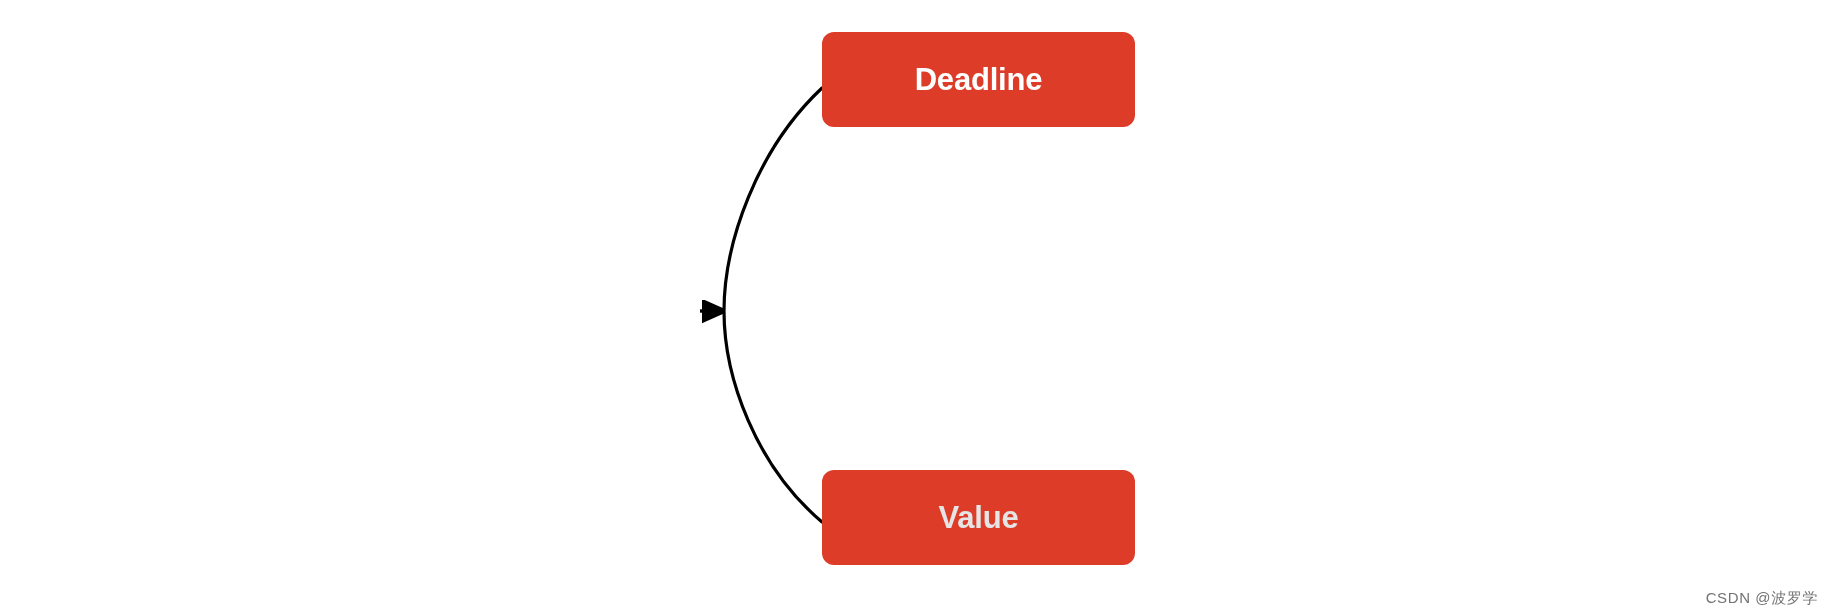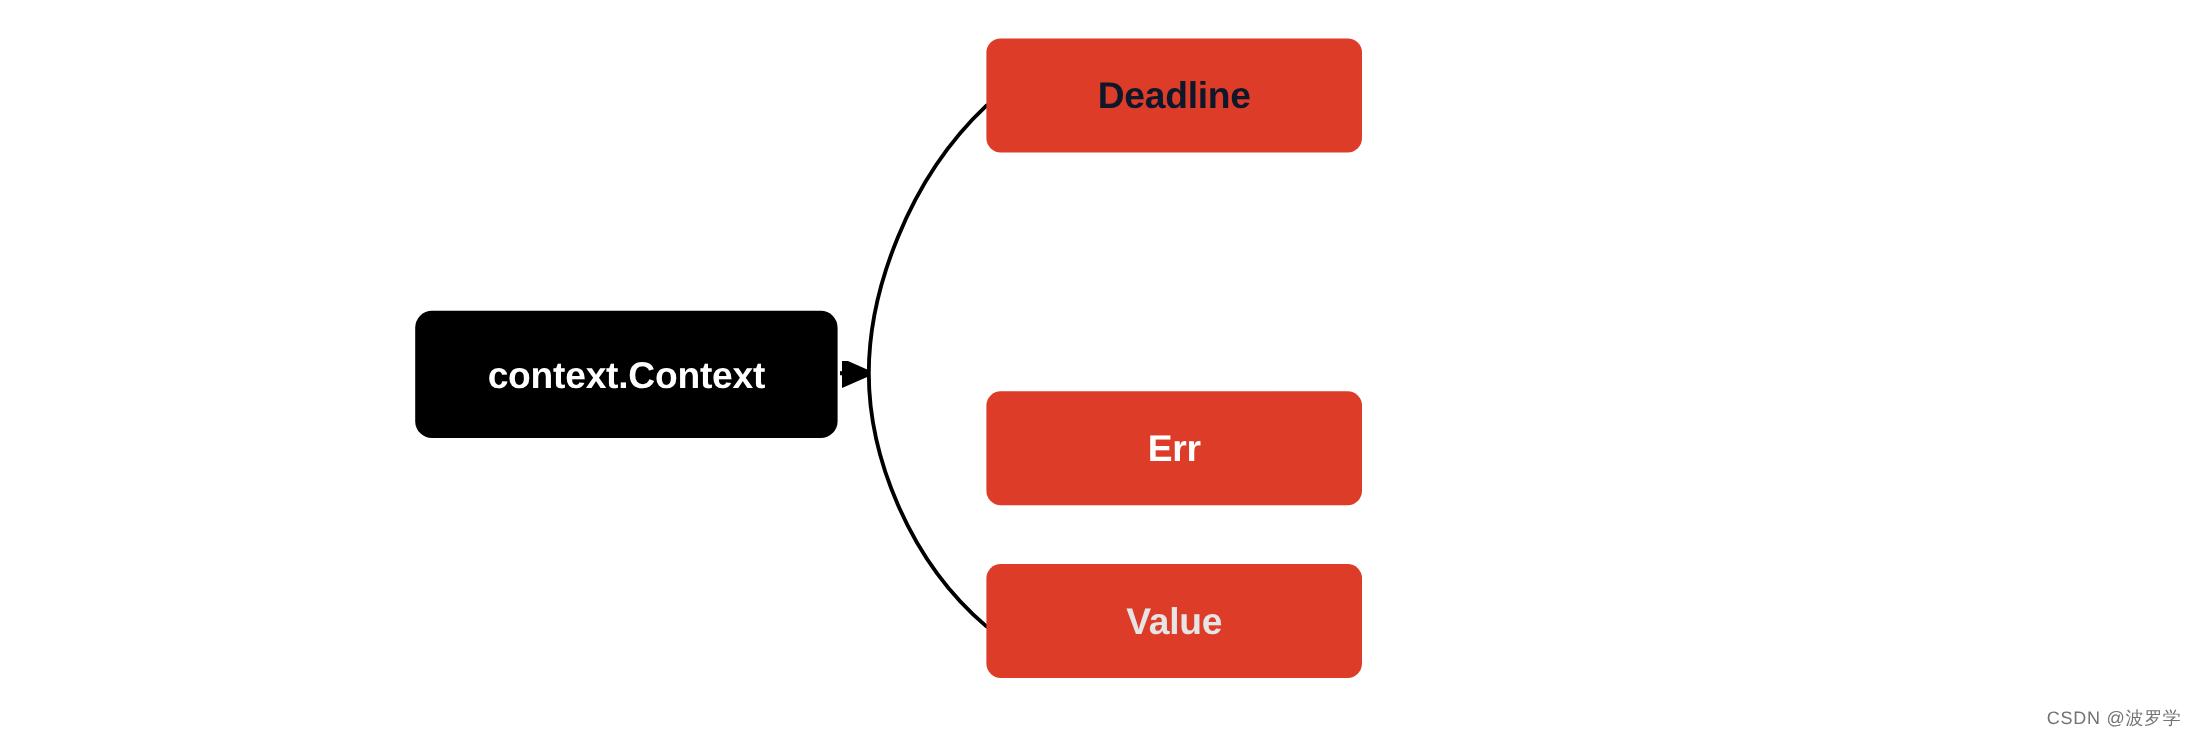--- a/index.html
+++ b/index.html
@@ -97,32 +97,26 @@
       <marker id="arrowhead" markerWidth="7" markerHeight="7" refX="6" refY="3.1" orient="auto" markerUnits="strokeWidth">
         <path d="M0,0 L7,3.1 L0,6.2 z" fill="#000000" stroke="#000000"></path>
       </marker>
     </defs>
 
     <path d="M 822,88 C 756,150 724,244 724,311 C 724,378 756,466 822,522" fill="none" stroke="#000000" stroke-width="3.2" stroke-linecap="round"></path>
 
     <line x1="700" y1="311" x2="722" y2="311" stroke="#000000" stroke-width="3.4" marker-end="url(#arrowhead)"></line>
   </svg>
 
-  <div class="node node-root" style="background: rgb(0, 0, 0);">
-    <span class="node-label" style="color: rgb(255, 255, 255);">context.Context</span>
-  </div>
 
   <div class="node node-method m-0" style="background: rgb(220, 60, 40);">
-    <span class="node-label" style="color: #0f172a;">Deadline</span>
+    <span class="node-label" style="color: #ffffff;">Deadline</span>
   </div>
 
 
-  <div class="node node-method m-2" style="background: rgb(220, 60, 40);">
-    <span class="node-label" style="color: rgb(255, 255, 255);">Err</span>
-  </div>
 
   <div class="node node-method m-3" style="background: rgb(220, 60, 40);">
     <span class="node-label" style="color: #e5e5e5;">Value</span>
   </div>
 
   <div class="watermark" style="color: #737373;">CSDN @波罗学</div>
 
 </div>
 
 </body></html>

